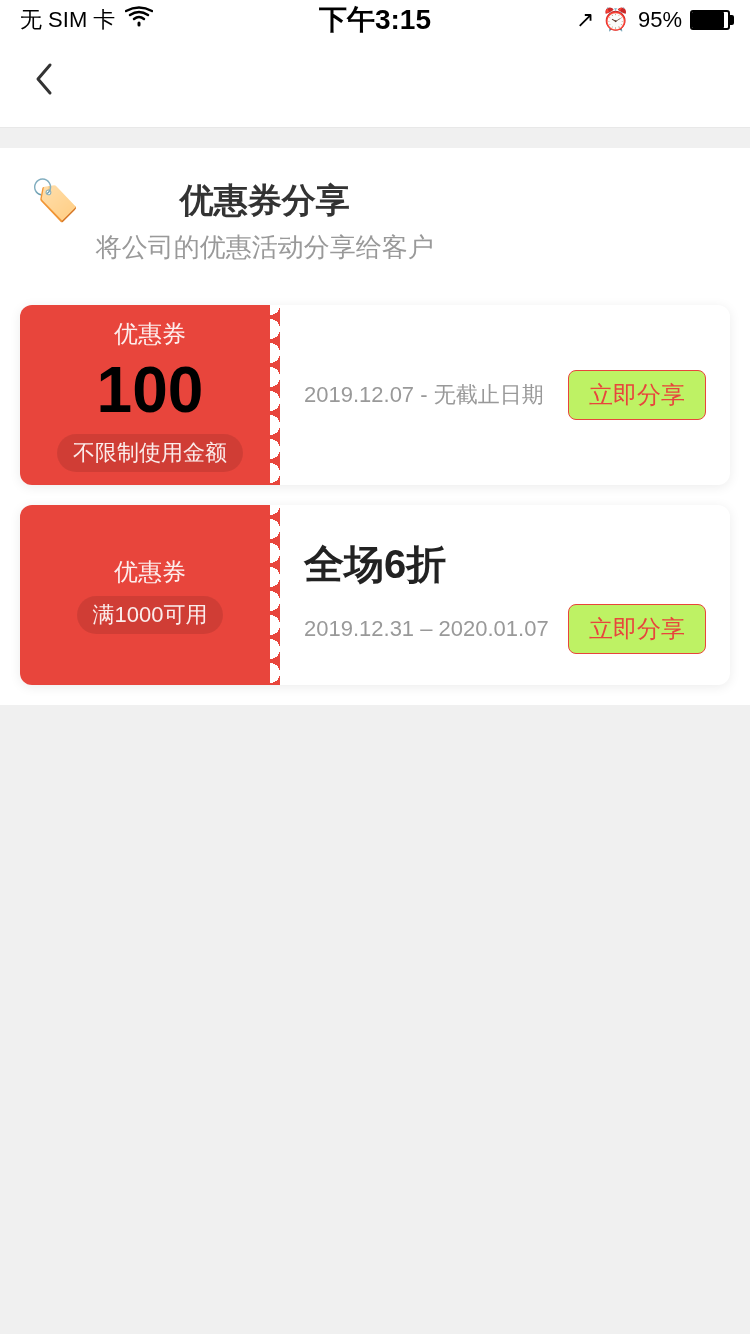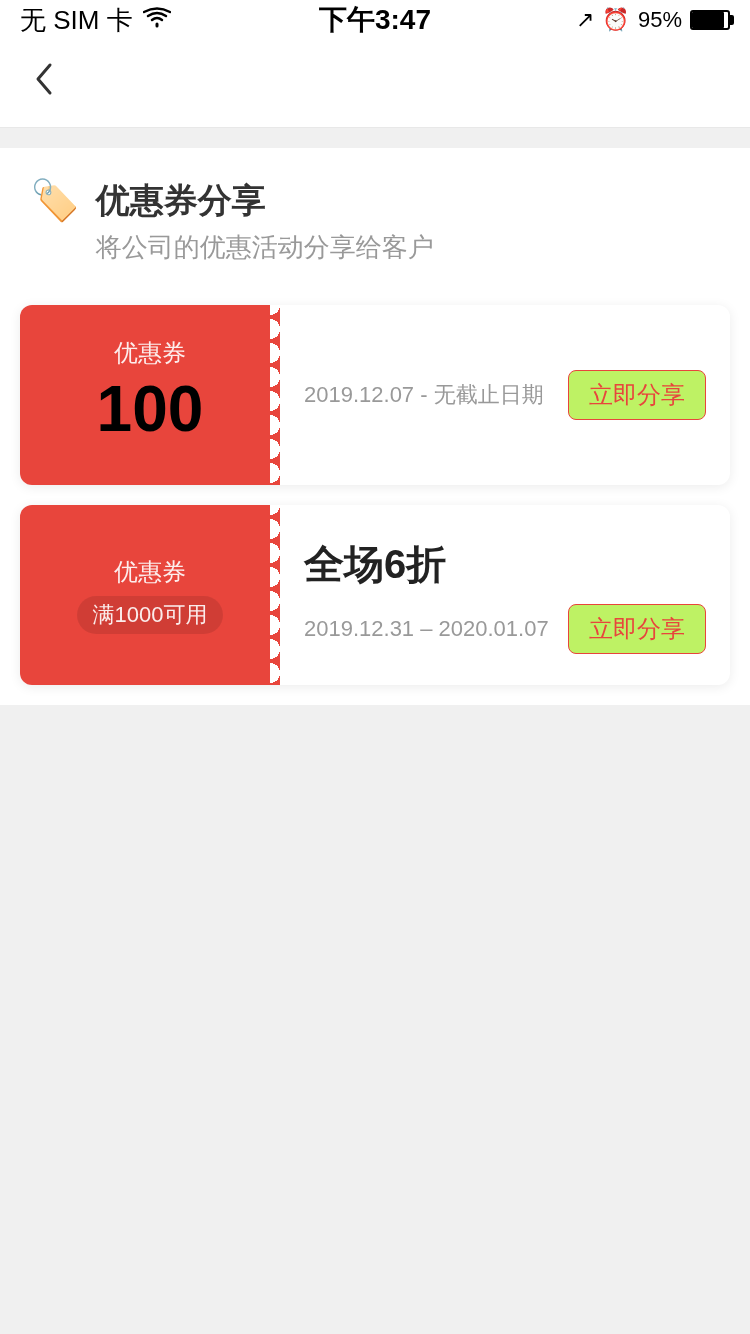--- a/index.html
+++ b/index.html
@@ -22,21 +22,21 @@
       align-items: center;
       justify-content: space-between;
       padding: 0 20px;
       font-size: 24px;
       font-weight: 500;
     }
     .status-left {
       display: flex;
       align-items: center;
       gap: 10px;
-      font-size: 26px;
+      font-size: 22px;
     }
     .status-center {
       font-size: 28px;
       font-weight: 600;
       position: absolute;
       left: 50%;
       transform: translateX(-50%);
     }
     .status-right {
       display: flex;
@@ -111,20 +111,21 @@
     .section-icon {
       font-size: 40px;
       line-height: 1;
       margin-top: 2px;
     }
     .section-text h2 {
       font-size: 34px;
       font-weight: 600;
       color: #333;
       margin-bottom: 6px;
+      text-align: center;
     }
     .section-text p {
       font-size: 26px;
       color: #999;
     }
 
     
     .coupon-list {
       background: #fff;
       padding: 20px 20px;
@@ -239,21 +240,21 @@
     <span>无 SIM 卡</span>
     <span>
       <svg width="28" height="22" viewBox="0 0 28 22">
         <path d="M14 17 Q14 17 14 17 L14 19" stroke="#000" stroke-width="3" stroke-linecap="round"></path>
         <path d="M9 13 Q14 9 19 13" stroke="#000" stroke-width="2.5" fill="none" stroke-linecap="round"></path>
         <path d="M5 9 Q14 3 23 9" stroke="#000" stroke-width="2.5" fill="none" stroke-linecap="round"></path>
         <path d="M1 5 Q14 -2 27 5" stroke="#000" stroke-width="2.5" fill="none" stroke-linecap="round"></path>
       </svg>
     </span>
   </div>
-  <div class="status-center">下午3:47</div>
+  <div class="status-center">下午3:15</div>
   <div class="status-right">
     <span>↗</span>
     <span>⏰</span>
     <span>95%</span>
     <span class="battery-icon">
       <div class="battery-fill"></div>
     </span>
   </div>
 </div>
 
@@ -274,20 +275,21 @@
     <p>将公司的优惠活动分享给客户</p>
   </div>
 </div>
 
 <div class="coupon-list">
 
   <div class="coupon-card">
     <div class="coupon-left">
       <div class="coupon-label">优惠券</div>
       <div class="coupon-amount">100</div>
+      <div class="coupon-condition">不限制使用金额</div>
     </div>
     <div class="coupon-right">
       <div class="coupon-bottom">
         <div class="coupon-date">2019.12.07 - 无截止日期</div>
         <button class="share-btn">立即分享</button>
       </div>
     </div>
   </div>
 
   <div class="coupon-card">

